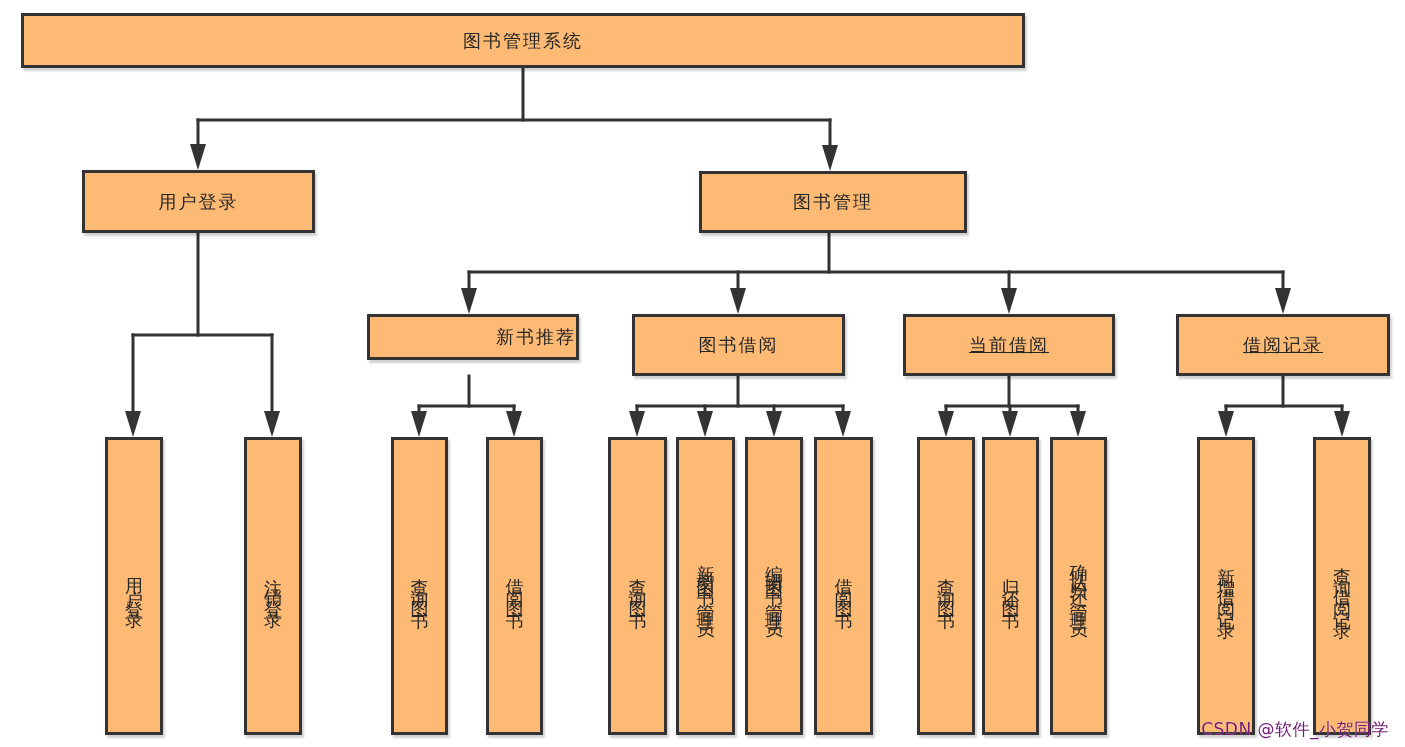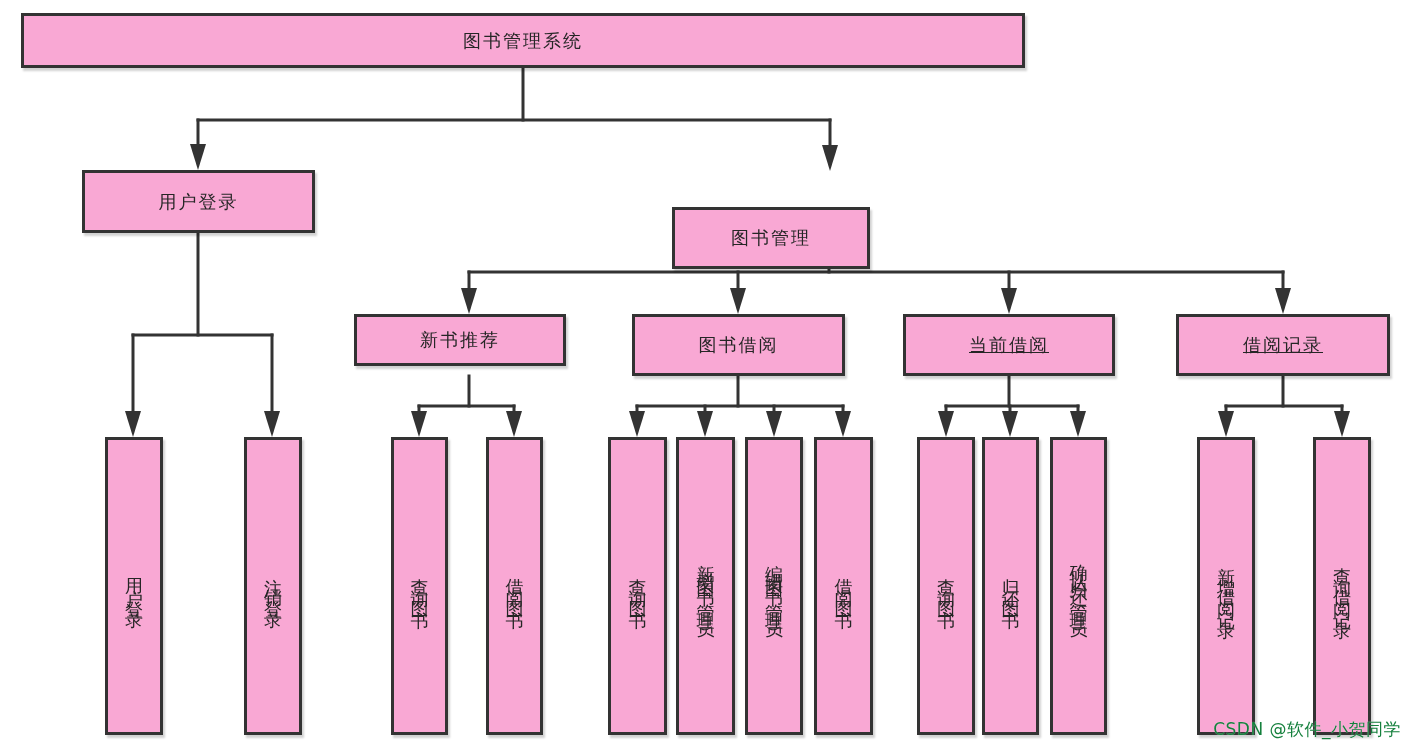--- a/index.html
+++ b/index.html
@@ -4,38 +4,38 @@
 <style>
   html, body { margin: 0; padding: 0; background: #ffffff; }
   body {
     width: 1405px; height: 747px; position: relative; overflow: hidden;
     font-family: "DejaVu Sans", "Liberation Sans", sans-serif;
     color: #262626;
   }
   #stage { position: absolute; inset: 0; width: 1405px; height: 747px; }
   svg.connectors { position: absolute; left: 0; top: 0; z-index: 1; }
   .node {
-    position: absolute; background: #f9a8d4; box-sizing: border-box;
+    position: absolute; background: #fdba74; box-sizing: border-box;
     border: 3px solid #333333; display: flex; align-items: center; justify-content: center;
     box-shadow: 2px 3px 2px rgba(0,0,0,0.18);
     z-index: 2;
   }
   .hbox .label {
     font-size: 18px; letter-spacing: 2px; color: #262626; line-height: 1;
     white-space: nowrap;
   }
   .vbox .label {
     writing-mode: vertical-rl; text-orientation: mixed;
     font-size: 18px; letter-spacing: 11px; line-height: 1; color: #262626;
     white-space: nowrap;
   }
   .vbox.tight .label { letter-spacing: 8px; }
   .watermark {
-    position: absolute; right: 4px; bottom: 6px; z-index: 6;
-    font-size: 17px; color: #15803d; letter-spacing: 0.5px;
+    position: absolute; right: 16px; bottom: 6px; z-index: 6;
+    font-size: 17px; color: #701a75; letter-spacing: 0.5px;
     text-shadow: 0 0 1px rgba(255,255,255,0.6);
   }
 </style>
 </head>
 <body>
 
 <div id="stage">
 
   <svg class="connectors" width="1405" height="747" viewBox="0 0 1405 747">
     <g stroke="#333333" stroke-width="3" stroke-linecap="square" fill="none">
@@ -103,25 +103,25 @@
     </g>
   </svg>
 
   <div class="node hbox" style="left:21px; top:13px; width:1004px; height:55px;">
     <span class="label">图书管理系统</span>
   </div>
 
   <div class="node hbox" style="left:82px; top:170px; width:233px; height:63px;">
     <span class="label">用户登录</span>
   </div>
-  <div class="node hbox" style="left:672px; top:171px; width:198px; height:62px;margin-top:36px;">
+  <div class="node hbox" style="left:699px; top:171px; width:268px; height:62px;">
     <span class="label">图书管理</span>
   </div>
 
-  <div class="node hbox" style="left:354px; top:314px; width:212px; height:52px;">
+  <div class="node hbox" style="left:367px; top:314px; width:212px; height:46px;justify-content:flex-end;">
     <span class="label">新书推荐</span>
   </div>
   <div class="node hbox" style="left:632px; top:314px; width:213px; height:62px;">
     <span class="label">图书借阅</span>
   </div>
   <div class="node hbox" style="left:903px; top:314px; width:212px; height:62px;text-decoration:underline;">
     <span class="label">当前借阅</span>
   </div>
   <div class="node hbox" style="left:1176px; top:314px; width:214px; height:62px;text-decoration:underline;">
     <span class="label">借阅记录</span>

